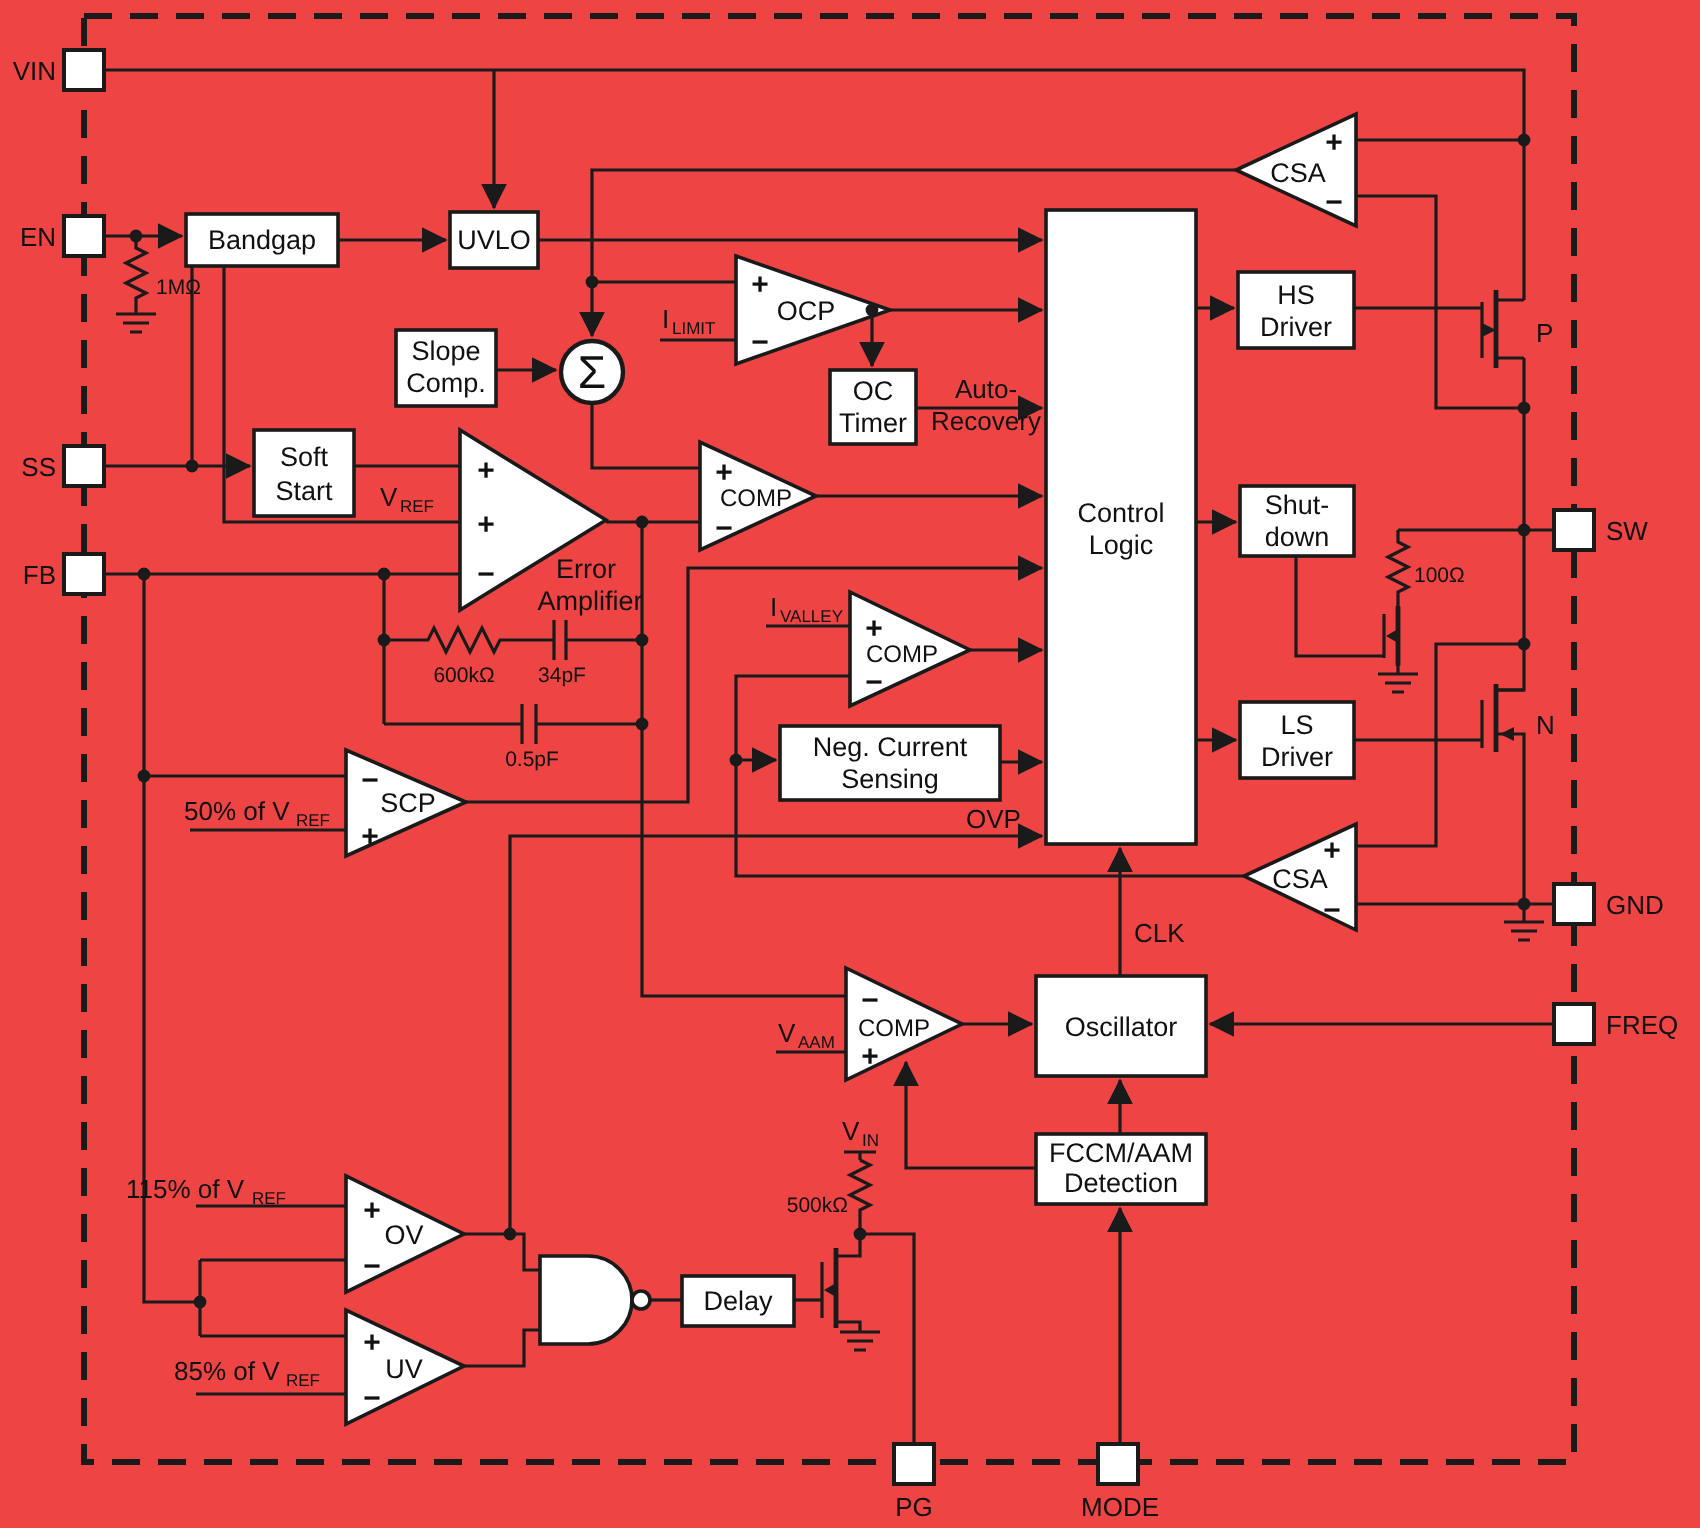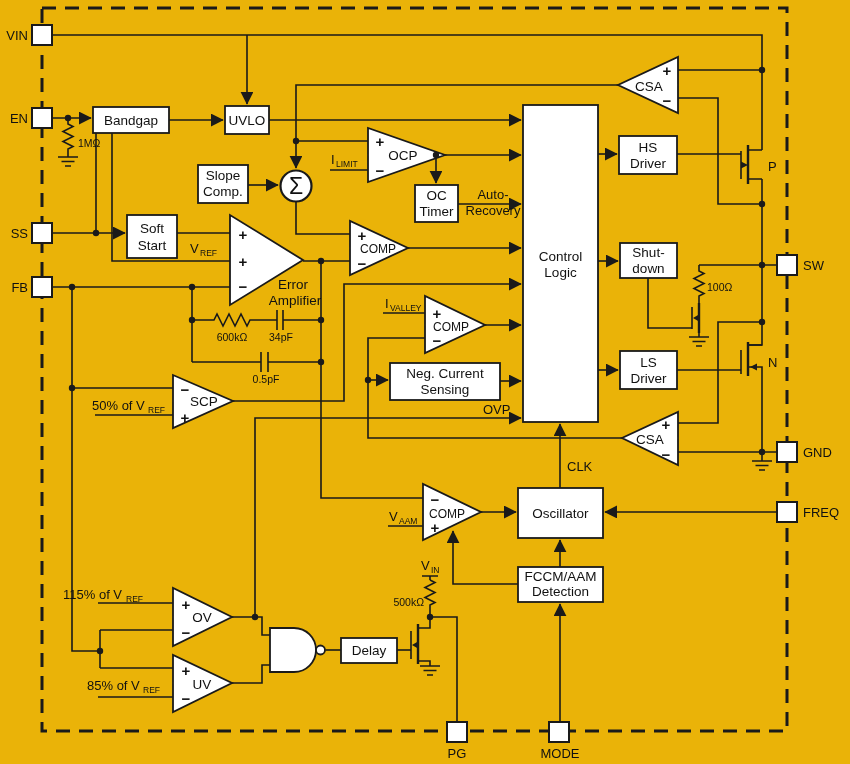--- a/index.html
+++ b/index.html
@@ -1,16 +1,16 @@
 <!DOCTYPE html>
 <html><head>
 <meta charset="utf-8">
 <style>
   html,body{margin:0;padding:0;background:#ffffff;}
-  .stage{width:850px;height:764px;background:#eab308;position:relative;overflow:hidden;}
+  .stage{width:850px;height:764px;background:#ef4444;position:relative;overflow:hidden;}
   svg text{fill:#111;font-family:"Liberation Sans","DejaVu Sans",sans-serif;}
   .box{fill:#ffffff;stroke:#1a1a1a;stroke-width:1.8;}
   .tri{fill:#ffffff;stroke:#1a1a1a;stroke-width:1.8;}
   .pin{fill:#ffffff;stroke:#1a1a1a;stroke-width:2;}
   .wire{fill:none;stroke:#1a1a1a;stroke-width:1.6;}
   .bar{fill:none;stroke:#1a1a1a;stroke-width:2.4;}
   .dot{fill:#1a1a1a;}
   .t13{font-size:13.5px;}
   .t12{font-size:12px;}
   .sig{font-size:13px;}

